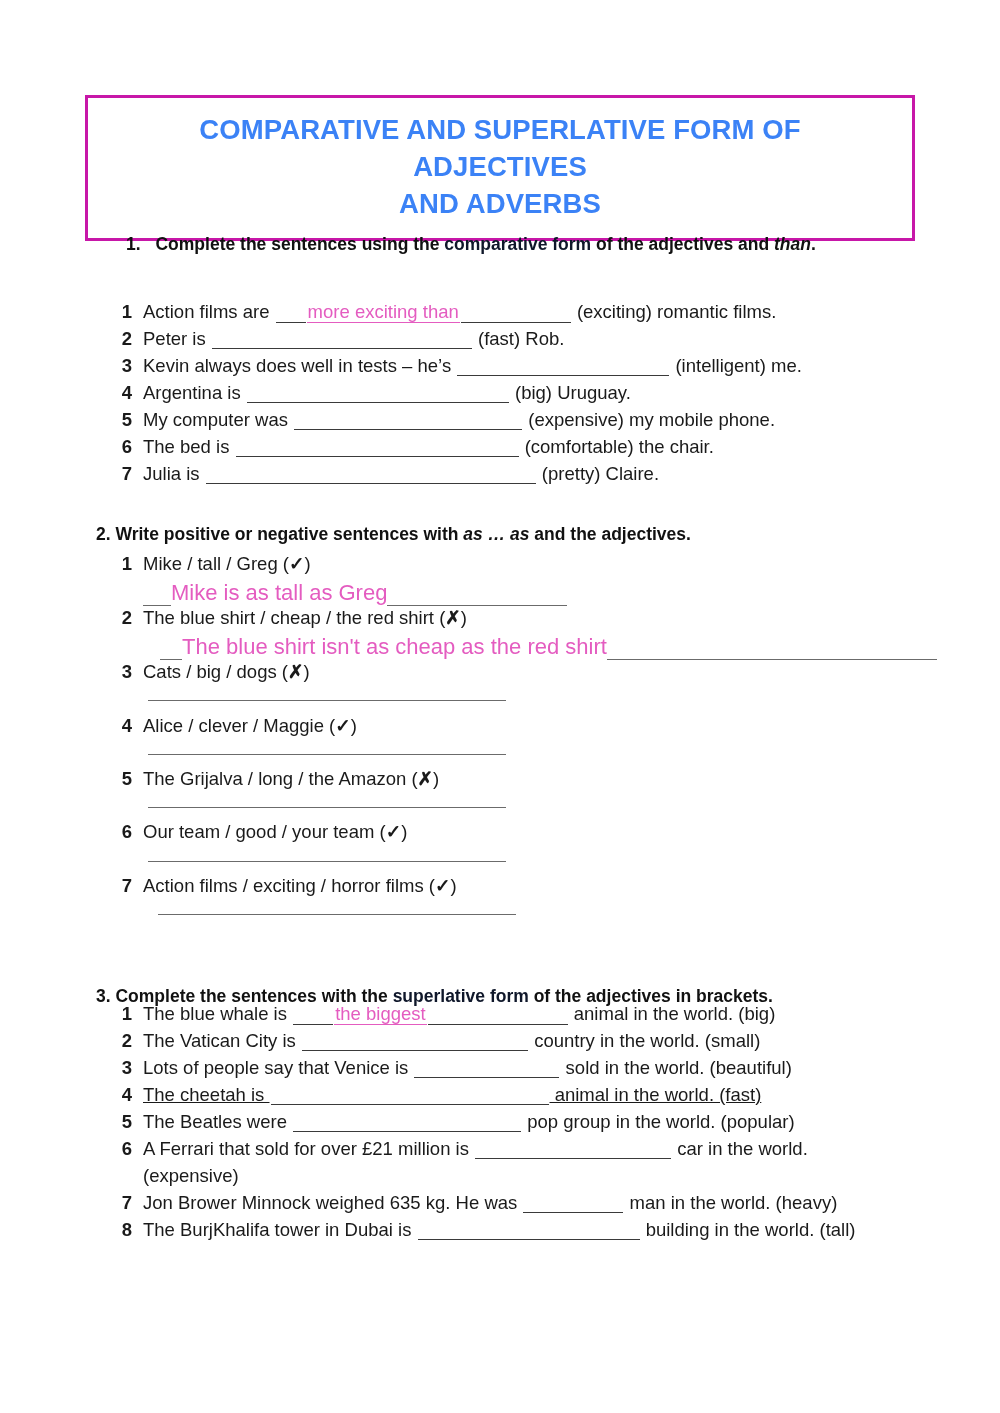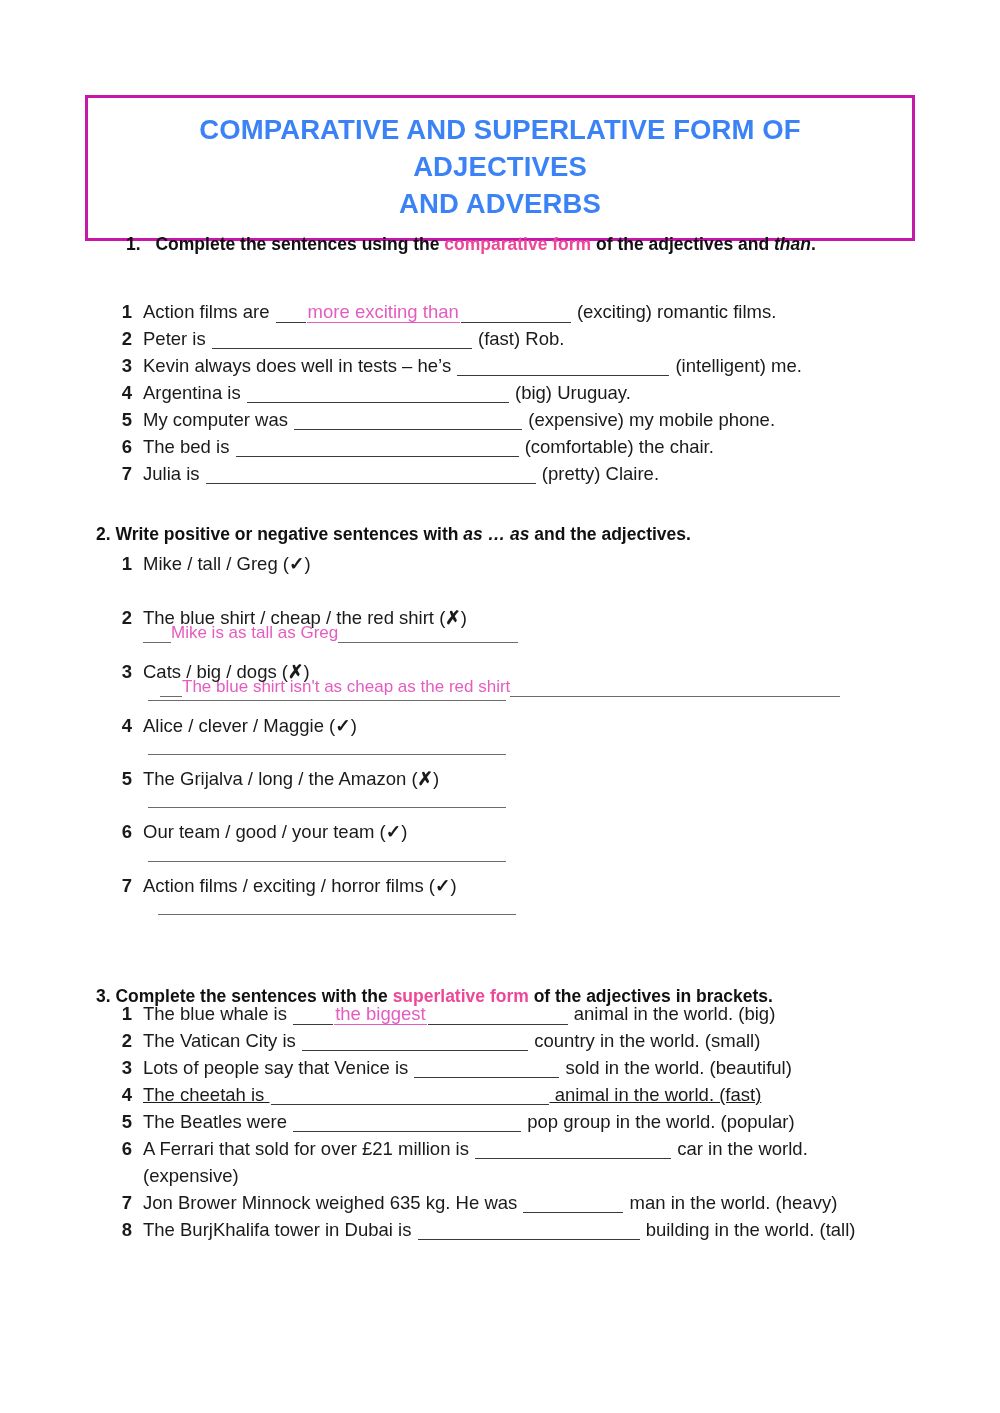--- a/index.html
+++ b/index.html
@@ -41,21 +41,21 @@
 
   
   .ex-heading {
     position: absolute;
     font-size: 17.5px;
     font-weight: bold;
     color: #111111;
     white-space: nowrap;
   }
   .ex-heading .hl {
-    color: #ec4899;
+    color: #0f172a;
     text-align: center;
   }
   .ex-heading .it {
     font-style: italic;
   }
 
   .item {
     position: absolute;
     font-size: 18.5px;
     color: #1a1a1a;
@@ -89,24 +89,23 @@
 
   
   .rule {
     position: absolute;
     border-bottom: 1.4px solid #6b6b6b;
     height: 0;
   }
 
   .ans-line {
     position: absolute;
-    font-size: 17px;
+    font-size: 22px;
     white-space: nowrap;
     color: #E45CC0;
-    margin-top: 43px;
   }
   .lead {
     display: inline-block;
     border-bottom: 1.4px solid #6b6b6b;
     height: 14px;
     vertical-align: bottom;
   }
   .tail {
     display: inline-block;
     border-bottom: 1.4px solid #6b6b6b;

